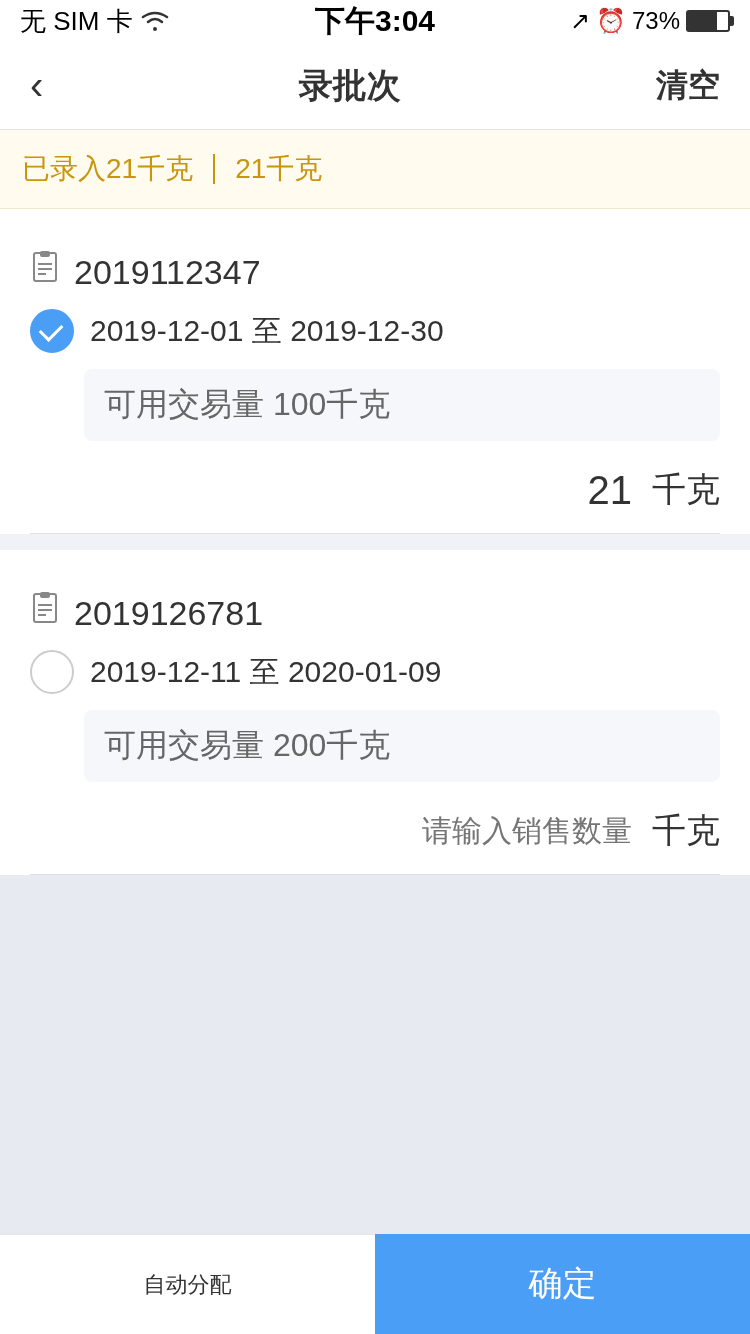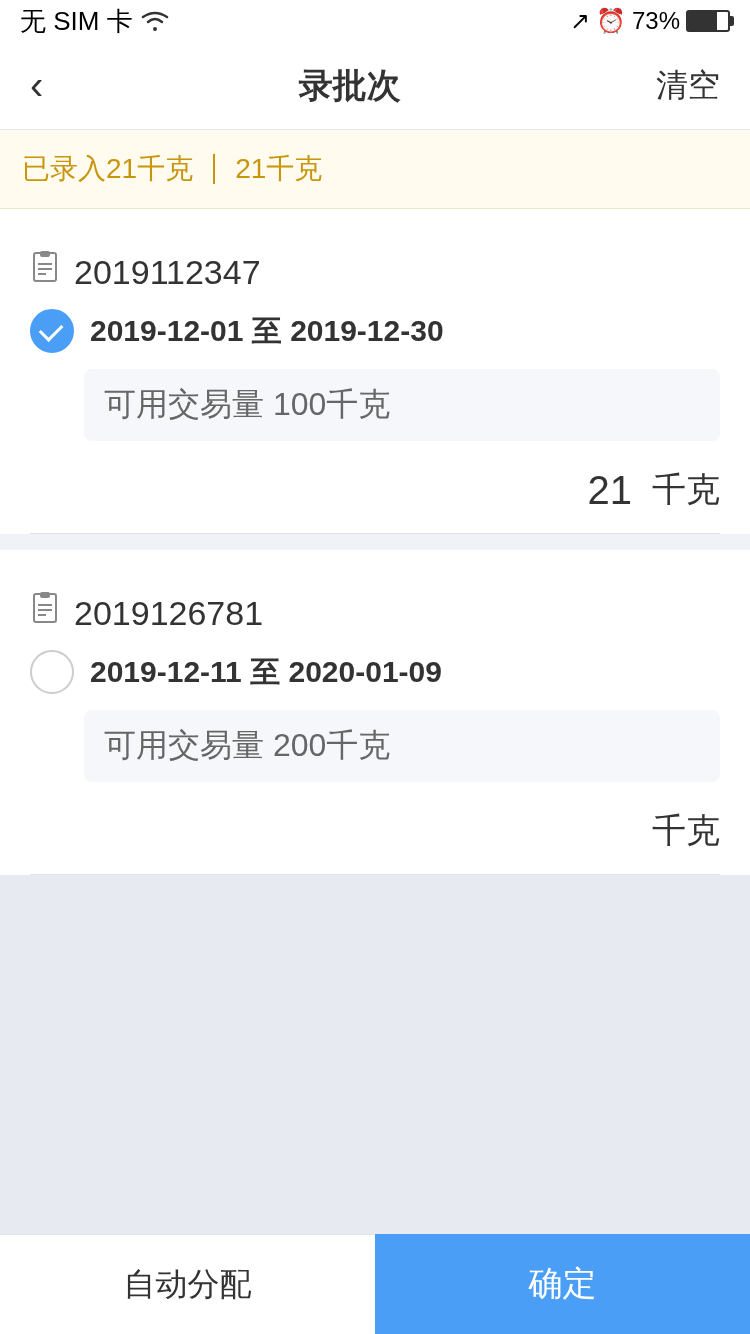--- a/index.html
+++ b/index.html
@@ -59,20 +59,21 @@
       cursor: pointer;
     }
     .nav-title {
       font-size: 34px;
       font-weight: 600;
       color: #333;
     }
     .nav-action {
       font-size: 32px;
       color: #333;
+      font-weight: bold;
     }
 
     
     .info-banner {
       background: #fffbee;
       padding: 20px 22px;
       display: flex;
       align-items: center;
       gap: 20px;
       border-bottom: 1px solid #f0e8c8;
@@ -109,21 +110,20 @@
     .batch-number {
       font-size: 34px;
       color: #333;
       font-weight: 500;
     }
     .batch-row {
       display: flex;
       align-items: center;
       padding: 6px 18px 10px 30px;
       gap: 16px;
-      font-weight: bold;
     }
     .radio-btn {
       width: 44px;
       height: 44px;
       border-radius: 50%;
       border: 2px solid #ccc;
       background: #fff;
       display: flex;
       align-items: center;
       justify-content: center;
@@ -208,21 +208,21 @@
       width: 750px;
       height: 100px;
       display: flex;
       background: #fff;
     }
     .footer-auto {
       flex: 1;
       display: flex;
       align-items: center;
       justify-content: center;
-      font-size: 32px;
+      font-size: 22px;
       color: #333;
       background: #fff;
       cursor: pointer;
       border-top: 1px solid #e5e5e5;
     }
     .footer-confirm {
       flex: 1;
       display: flex;
       align-items: center;
       justify-content: center;
@@ -257,20 +257,21 @@
 
 <div class="status-bar">
   <div class="status-left">
     <span>无 SIM 卡</span>
     <svg width="28" height="22" viewBox="0 0 28 22">
       <path d="M14 17 a2 2 0 1 1 0 4 a2 2 0 0 1 0-4z" fill="#333"></path>
       <path d="M7 12 Q14 6 21 12" fill="none" stroke="#333" stroke-width="2.5" stroke-linecap="round"></path>
       <path d="M2 7 Q14 -1 26 7" fill="none" stroke="#333" stroke-width="2.5" stroke-linecap="round"></path>
     </svg>
   </div>
+  <div class="status-center">下午3:04</div>
   <div class="status-right">
     <span>↗</span>
     <span>⏰</span>
     <span>73%</span>
     <div class="battery-icon"></div>
   </div>
 </div>
 
 <div class="nav-bar">
   <span class="nav-back">‹</span>
@@ -323,20 +324,21 @@
       </svg>
     </span>
     <span class="batch-number">2019126781</span>
   </div>
   <div class="batch-row">
     <div class="radio-btn"></div>
     <span class="batch-date">2019-12-11 至 2020-01-09</span>
   </div>
   <div class="avail-box">可用交易量 200千克</div>
   <div class="quantity-placeholder-row">
+    <input class="quantity-input" type="text" placeholder="请输入销售数量" style="color: rgb(204, 204, 204); font-size: 30px; width: 300px;">
     <span class="quantity-unit">千克</span>
   </div>
   <div class="quantity-line"></div>
 </div>
 
 <div class="bottom-area" style="min-height: 420px;"></div>
 
 <div class="footer">
   <div class="footer-auto">自动分配</div>
   <div class="footer-confirm">确定</div>

